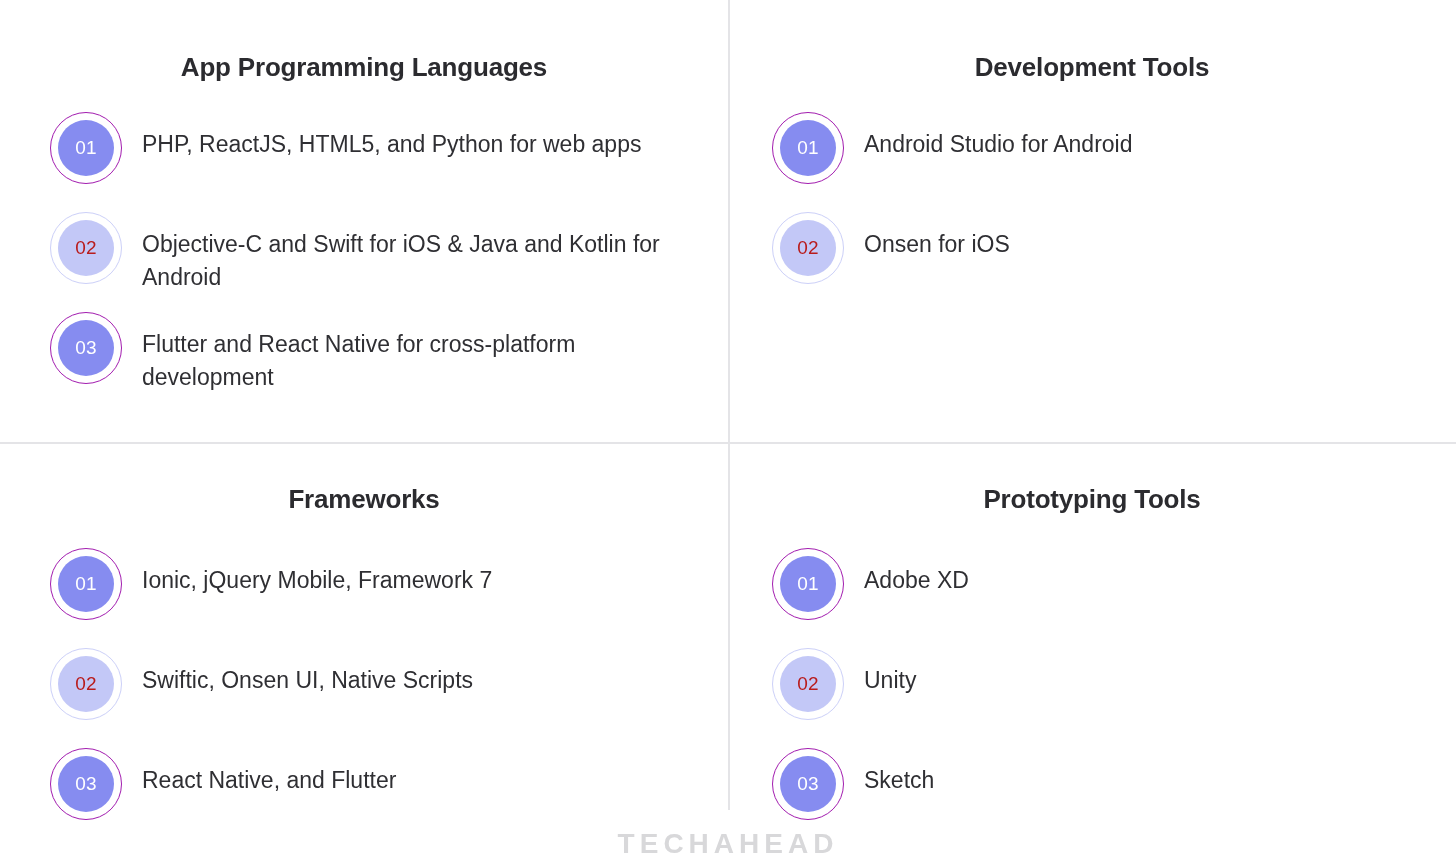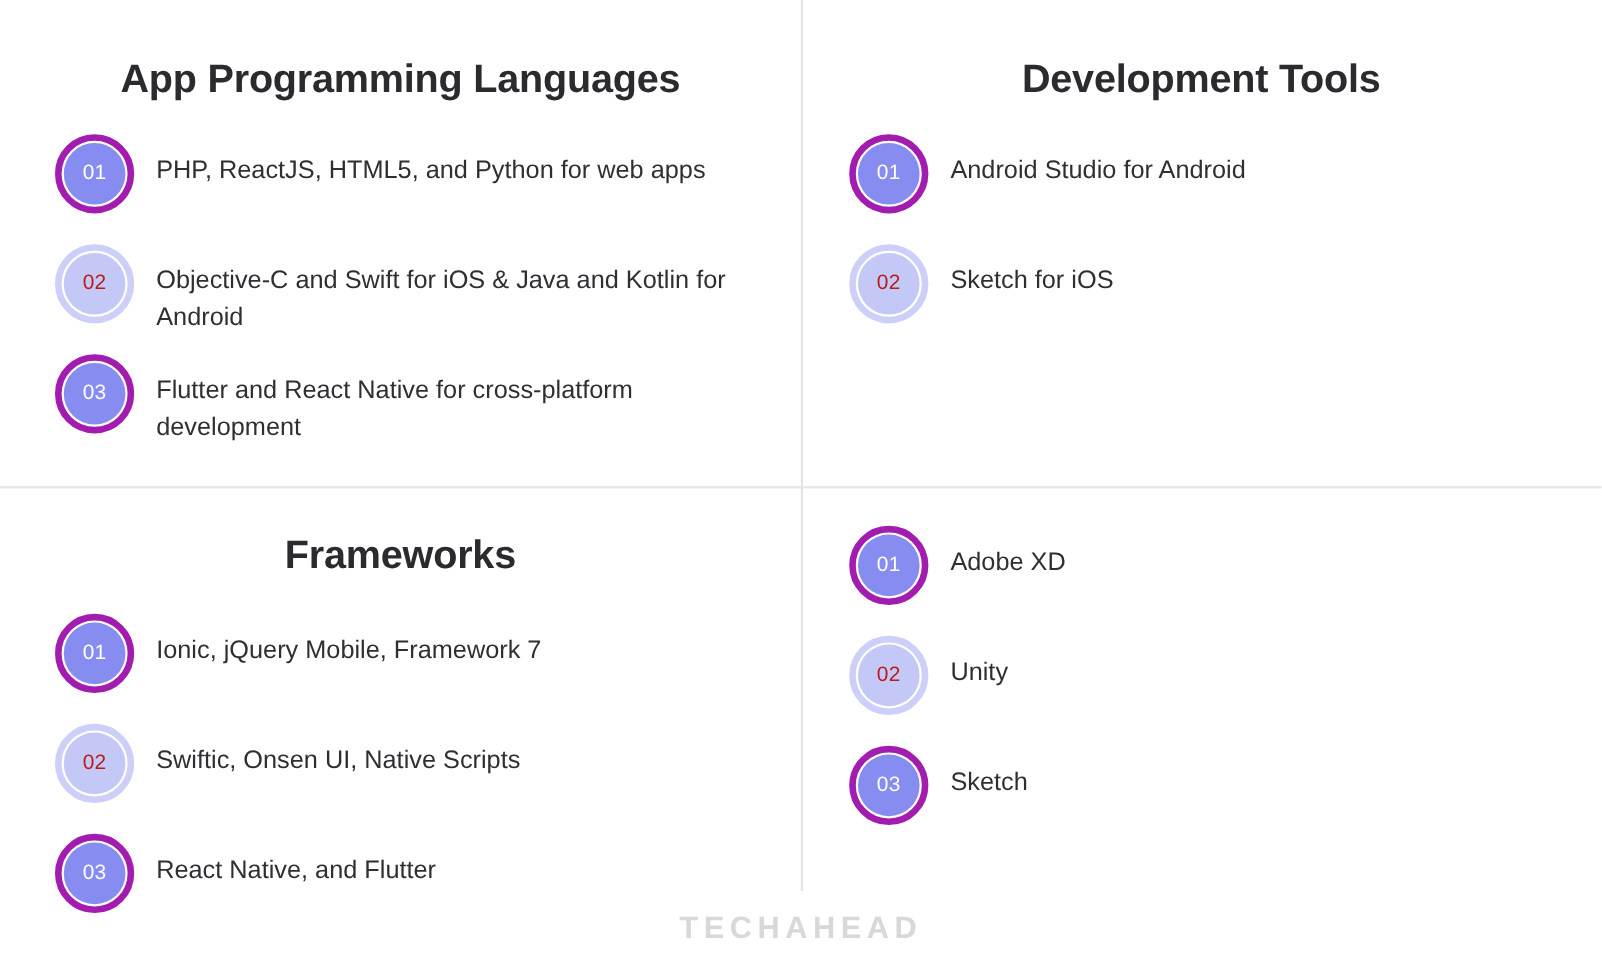--- a/index.html
+++ b/index.html
@@ -49,21 +49,21 @@
     grid-template-rows: 442px 424px;
   }
   .quadrant {
     position: relative;
     box-sizing: border-box;
     padding: 0;
   }
 
   .q-title {
     text-align: center;
-    font-size: 36px;
+    font-size: 26px;
     font-weight: 700;
     color: #2b2b2f;
     letter-spacing: -0.2px;
     margin: 0;
     line-height: 1;
   }
   .q1 .q-title, .q2 .q-title { padding-top: 54px; }
   .q3 .q-title, .q4 .q-title { padding-top: 44px; }
 
   .items {
@@ -92,21 +92,21 @@
   .q3 .item { min-height: 100px; }
   .q4 .item { min-height: 100px; }
 
   
   .badge {
     flex: 0 0 auto;
     position: relative;
     width: 72px;
     height: 72px;
     border-radius: 50%;
-    border: 6px solid #a21caf;
+    border: 1px solid #a21caf;
     box-sizing: border-box;
     display: flex;
     align-items: center;
     justify-content: center;
   }
   .badge-inner {
     width: 56px;
     height: 56px;
     border-radius: 50%;
     background: #868cf0;
@@ -191,21 +191,21 @@
         <li class="item">
           <span class="badge">
             <span class="badge-inner">01</span>
           </span>
           <span class="item-text">Android Studio for Android</span>
         </li>
         <li class="item">
           <span class="badge light">
             <span class="badge-inner">02</span>
           </span>
-          <span class="item-text">Sketch for iOS</span>
+          <span class="item-text">Onsen for iOS</span>
         </li>
       </ul>
     </section>
 
     <section class="quadrant q3">
       <h2 class="q-title">Frameworks</h2>
       <ul class="items">
         <li class="item">
           <span class="badge">
             <span class="badge-inner">01</span>
@@ -221,20 +221,21 @@
         <li class="item">
           <span class="badge">
             <span class="badge-inner">03</span>
           </span>
           <span class="item-text">React Native, and Flutter</span>
         </li>
       </ul>
     </section>
 
     <section class="quadrant q4">
+      <h2 class="q-title">Prototyping Tools</h2>
       <ul class="items">
         <li class="item">
           <span class="badge">
             <span class="badge-inner">01</span>
           </span>
           <span class="item-text">Adobe XD</span>
         </li>
         <li class="item">
           <span class="badge light">
             <span class="badge-inner">02</span>

